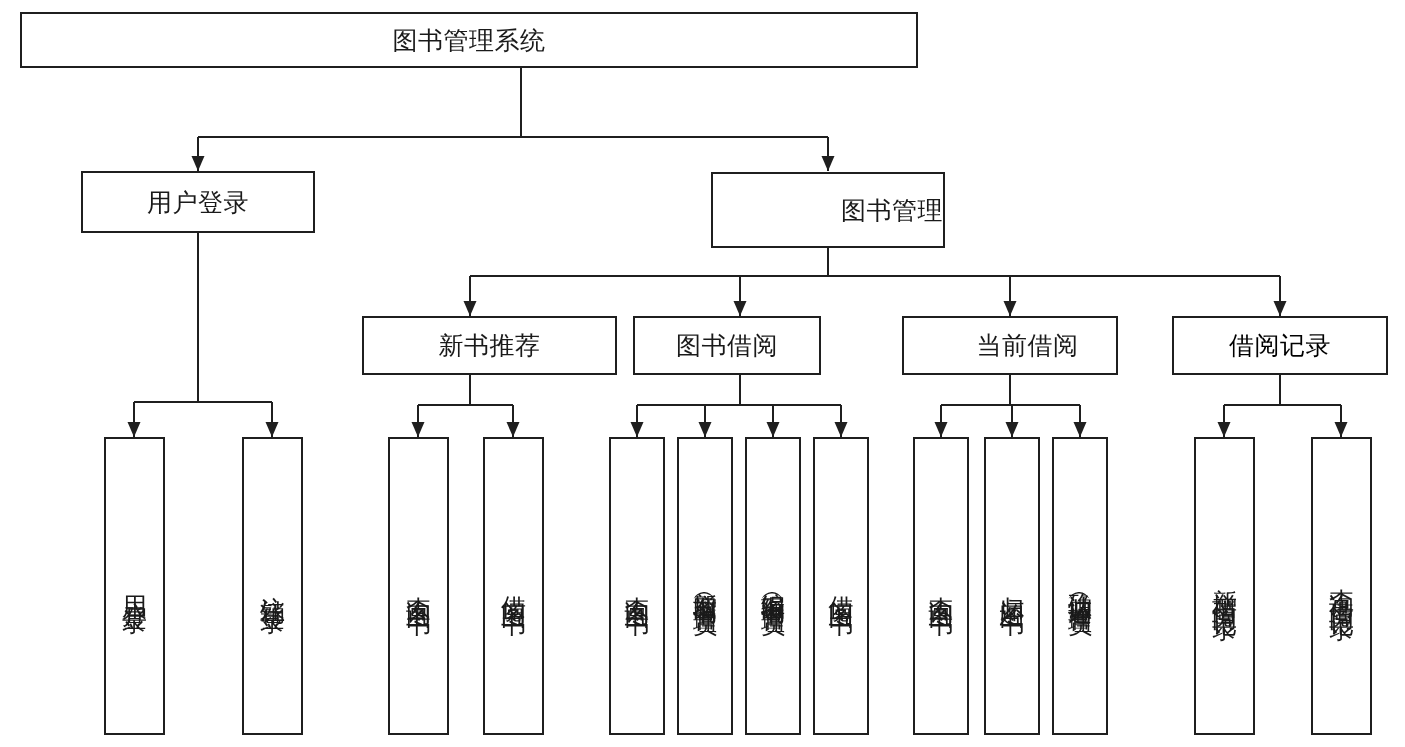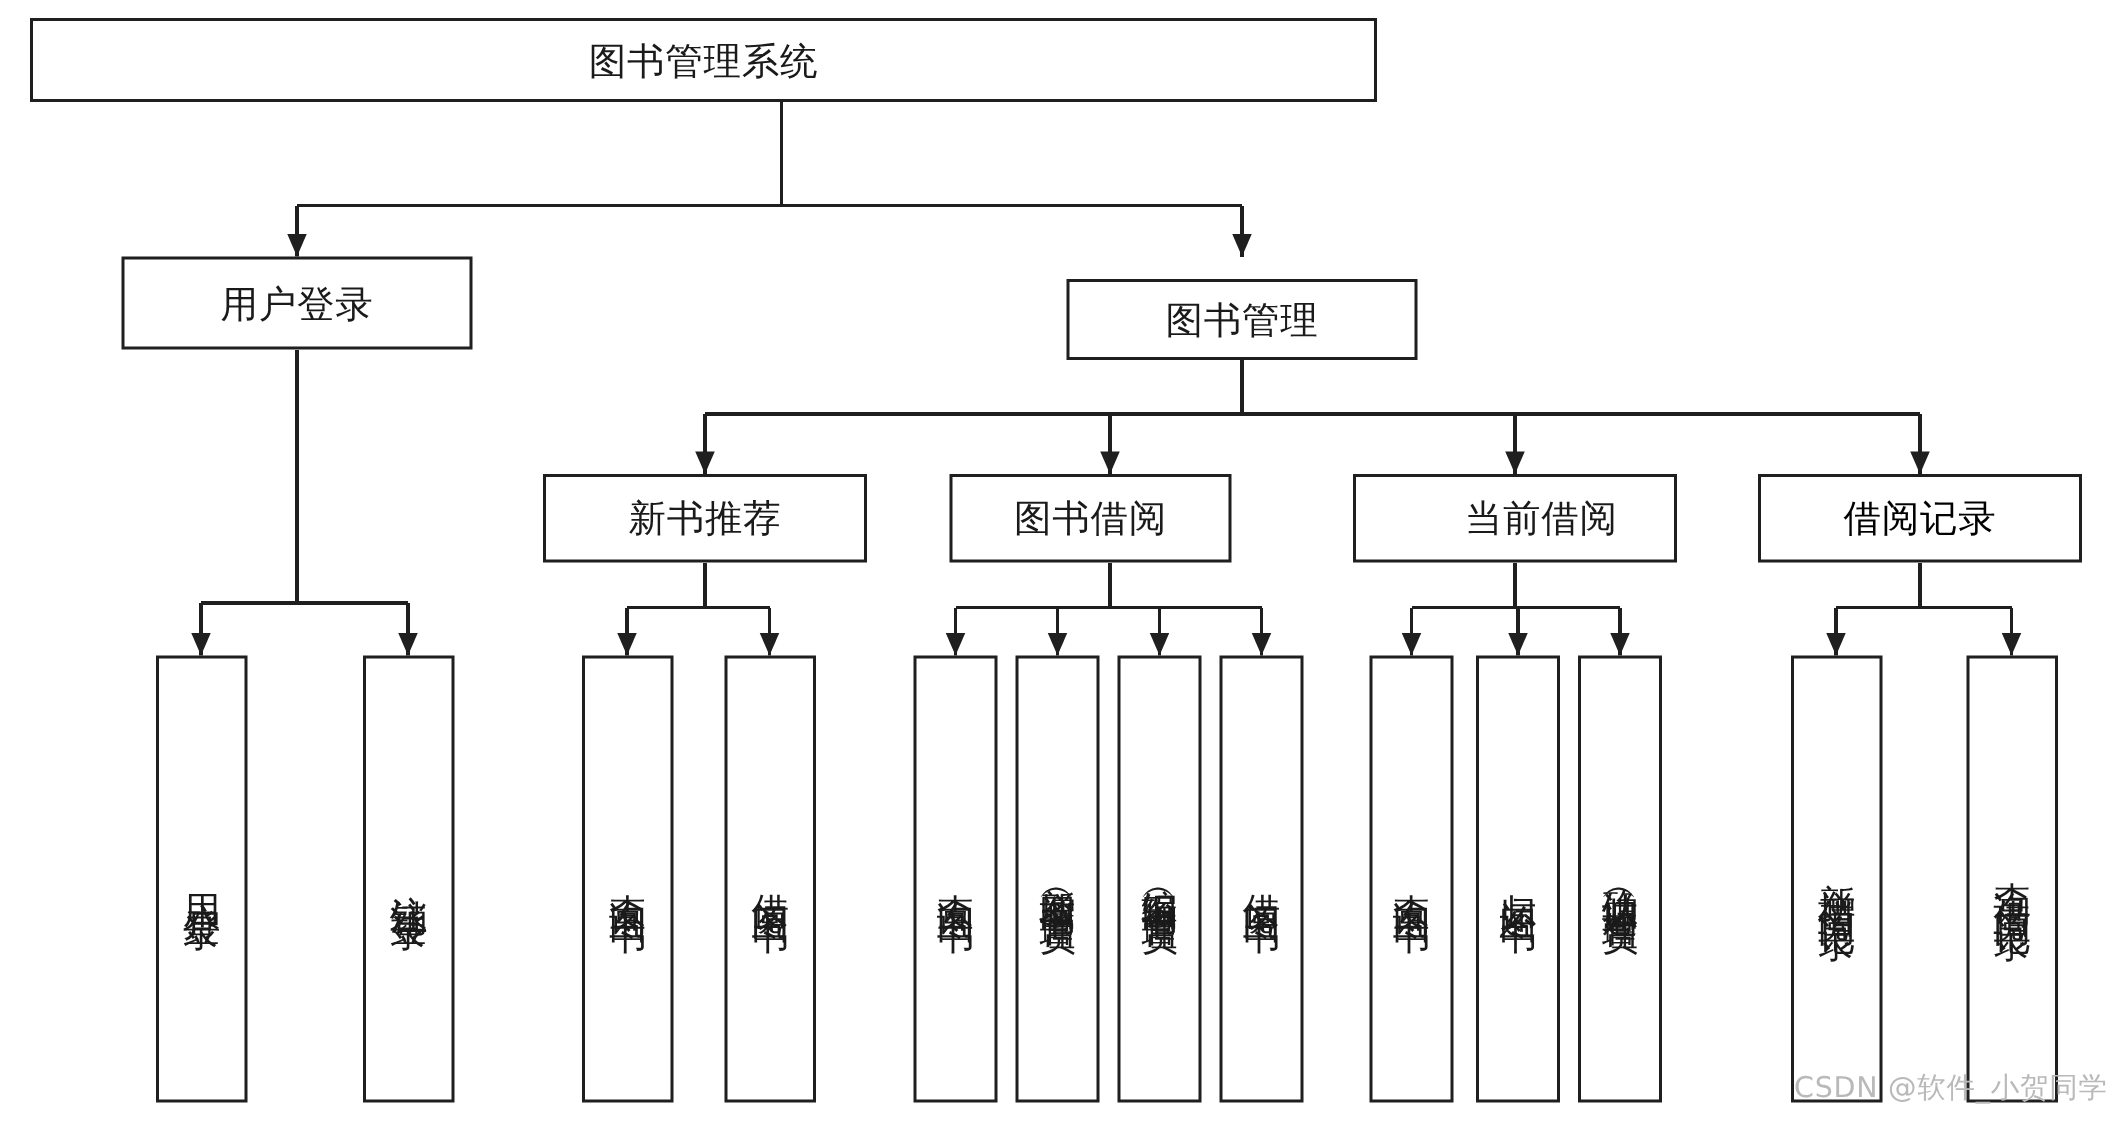--- a/index.html
+++ b/index.html
@@ -123,24 +123,24 @@
       <polygon points="1334.5,422 1347.5,422 1341,437" fill="#1f1f1f"></polygon>
     </svg>
 
   <div id="nodes-layer">
       <div class="node horizontal root" style="left: 20px; top: 12px; width: 898px; height: 56px; border-color: rgb(31, 31, 31); background: rgb(255, 255, 255);">
         <span class="node-label" style="color: rgb(26, 26, 26);">图书管理系统</span>
       </div>
       <div class="node horizontal" style="left: 81px; top: 171px; width: 234px; height: 62px; border-color: rgb(31, 31, 31); background: rgb(255, 255, 255);">
         <span class="node-label" style="color: rgb(26, 26, 26);">用户登录</span>
       </div>
-      <div class="node horizontal" style="left: 711px; top: 186px; width: 234px; height: 54px; border-color: rgb(31, 31, 31); background: rgb(255, 255, 255);">
+      <div class="node horizontal" style="left: 711px; top: 172px; width: 234px; height: 76px; border-color: rgb(31, 31, 31); background: rgb(255, 255, 255); justify-content: flex-end;">
         <span class="node-label" style="color: rgb(26, 26, 26);">图书管理</span>
       </div>
-      <div class="node horizontal" style="left: 362px; top: 316px; width: 216px; height: 59px; border-color: rgb(31, 31, 31); background: rgb(255, 255, 255);">
+      <div class="node horizontal" style="left: 362px; top: 316px; width: 255px; height: 59px; border-color: rgb(31, 31, 31); background: rgb(255, 255, 255);">
         <span class="node-label" style="color: rgb(26, 26, 26);">新书推荐</span>
       </div>
       <div class="node horizontal" style="left: 633px; top: 316px; width: 188px; height: 59px; border-color: rgb(31, 31, 31); background: rgb(255, 255, 255);">
         <span class="node-label" style="color: rgb(26, 26, 26);">图书借阅</span>
       </div>
       <div class="node horizontal" style="left: 902px; top: 316px; width: 216px; height: 59px; border-color: rgb(31, 31, 31); background: rgb(255, 255, 255); padding-left: 35px;">
         <span class="node-label" style="color: rgb(26, 26, 26);">当前借阅</span>
       </div>
       <div class="node horizontal" style="left: 1172px; top: 316px; width: 216px; height: 59px; border-color: rgb(31, 31, 31); background: rgb(255, 255, 255);">
         <span class="node-label" style="color: #000000;">借阅记录</span>
@@ -179,14 +179,13 @@
         <span class="node-label" style="color: rgb(26, 26, 26); font-size: 24px; letter-spacing: 3px;">确认归还（管理员）</span>
       </div>
       <div class="node vertical" style="left: 1194px; top: 437px; width: 61px; height: 298px; border-color: rgb(31, 31, 31); background: rgb(255, 255, 255);">
         <span class="node-label" style="color: rgb(26, 26, 26); font-size: 25px; letter-spacing: 6px;">新增借阅记录</span>
       </div>
       <div class="node vertical" style="left: 1311px; top: 437px; width: 61px; height: 298px; border-color: rgb(31, 31, 31); background: rgb(255, 255, 255);">
         <span class="node-label" style="color: rgb(26, 26, 26); font-size: 25px; letter-spacing: 6px;">查询借阅记录</span>
       </div>
     </div>
 
-  <div class="watermark" style="left:1196px; top:712px;">CSDN @软件_小贺同学</div>
 </div>
 
 </body></html>

